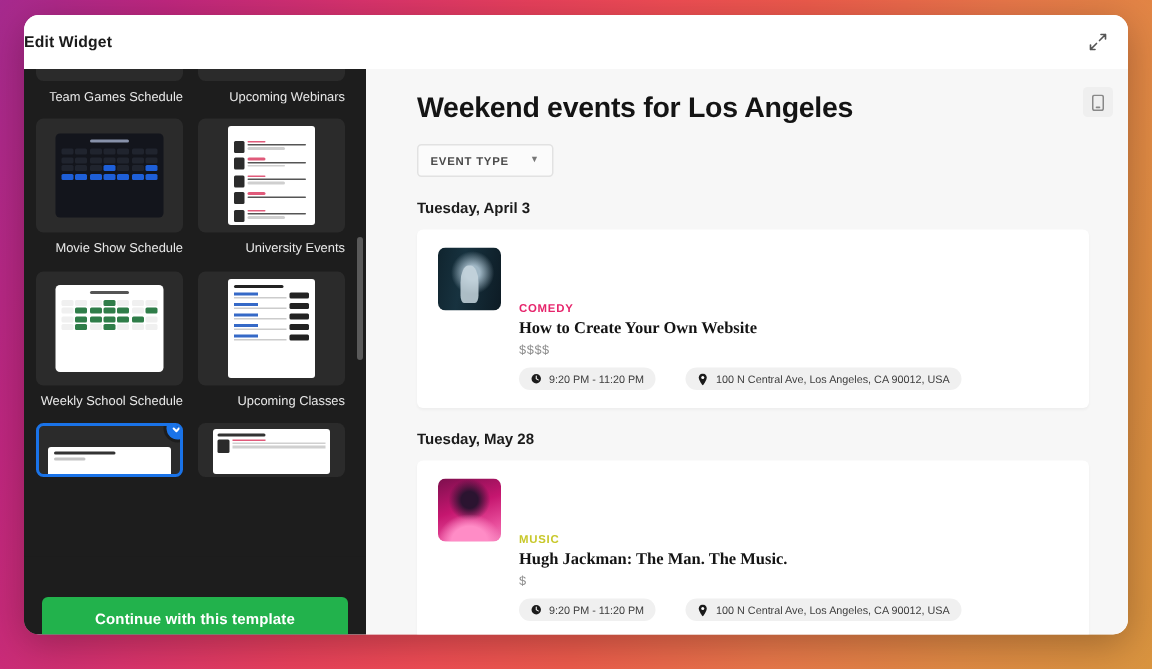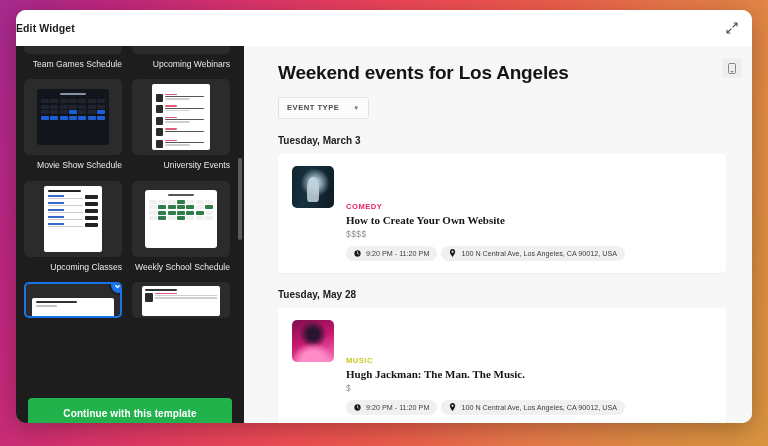--- a/index.html
+++ b/index.html
@@ -354,21 +354,21 @@
     color: #141414;
     margin-bottom: 3px;
     font-family: Liberation Serif, serif;
   }
   .event-price {
     font-size: 8.5px;
     color: #8d8d8d;
     letter-spacing: .4px;
     margin-bottom: 7px;
   }
-  .chips { display: flex; gap: 4px; flex-wrap: wrap; }
+  .chips { display: flex; gap: 20px; flex-wrap: wrap; }
   .chip {
     display: inline-flex;
     align-items: center;
     gap: 5px;
     height: 15px;
     padding: 0 8px;
     border-radius: 8px;
     background: #f0f0f0;
     font-size: 7.2px;
     color: #3d3d3d;
@@ -490,64 +490,20 @@
                       <i class="b"></i>
                     </div>
                   </div>
               </div>
             </div>
             <div class="tpl-label">University Events</div>
           </div>
 
           <div class="tpl-card">
             <div class="tpl-thumb">
-              <div class="mini-list">
-                <div class="hd"></div>
-                <div class="itm">
-                    <div class="lines">
-                      <i class="t"></i>
-                      <i></i>
-                    </div>
-                    <div class="btn"></div>
-                  </div>
-                <div class="itm">
-                    <div class="lines">
-                      <i class="t"></i>
-                      <i></i>
-                    </div>
-                    <div class="btn"></div>
-                  </div>
-                <div class="itm">
-                    <div class="lines">
-                      <i class="t"></i>
-                      <i></i>
-                    </div>
-                    <div class="btn"></div>
-                  </div>
-                <div class="itm">
-                    <div class="lines">
-                      <i class="t"></i>
-                      <i></i>
-                    </div>
-                    <div class="btn"></div>
-                  </div>
-                <div class="itm">
-                    <div class="lines">
-                      <i class="t"></i>
-                      <i></i>
-                    </div>
-                    <div class="btn"></div>
-                  </div>
-              </div>
-            </div>
-            <div class="tpl-label">Upcoming Classes</div>
-          </div>
-
-          <div class="tpl-card">
-            <div class="tpl-thumb">
               <div class="mini-cal">
                 <div class="ttl"></div>
                 <div class="grid">
                   <span></span>
                     <span></span>
                     <span></span>
                     <span class="g"></span>
                     <span></span>
                     <span></span>
                     <span></span>
@@ -569,20 +525,64 @@
                     <span class="g"></span>
                     <span></span>
                     <span class="g"></span>
                     <span></span>
                     <span></span>
                     <span></span>
                 </div>
               </div>
             </div>
             <div class="tpl-label">Weekly School Schedule</div>
+          </div>
+
+          <div class="tpl-card">
+            <div class="tpl-thumb">
+              <div class="mini-list">
+                <div class="hd"></div>
+                <div class="itm">
+                    <div class="lines">
+                      <i class="t"></i>
+                      <i></i>
+                    </div>
+                    <div class="btn"></div>
+                  </div>
+                <div class="itm">
+                    <div class="lines">
+                      <i class="t"></i>
+                      <i></i>
+                    </div>
+                    <div class="btn"></div>
+                  </div>
+                <div class="itm">
+                    <div class="lines">
+                      <i class="t"></i>
+                      <i></i>
+                    </div>
+                    <div class="btn"></div>
+                  </div>
+                <div class="itm">
+                    <div class="lines">
+                      <i class="t"></i>
+                      <i></i>
+                    </div>
+                    <div class="btn"></div>
+                  </div>
+                <div class="itm">
+                    <div class="lines">
+                      <i class="t"></i>
+                      <i></i>
+                    </div>
+                    <div class="btn"></div>
+                  </div>
+              </div>
+            </div>
+            <div class="tpl-label">Upcoming Classes</div>
           </div>
 
           <div class="tpl-card selected">
             <div class="tpl-thumb clipped-bottom">
               <div class="check-badge">
                 <svg width="9" height="9" viewBox="0 0 10 10" fill="none" stroke="#fff" stroke-width="1.5" stroke-linecap="round" stroke-linejoin="round">
                   <path d="M2 5.2L4 7.2L8 2.8"></path>
                 </svg>
               </div>
               <div class="mini-wide" style="margin-top:14px">
@@ -631,21 +631,21 @@
         </svg>
       </div>
 
       <div class="preview-title">Weekend events for Los Angeles</div>
 
       <div class="event-type-select">
         <span>EVENT TYPE</span>
         <span class="caret">▼</span>
       </div>
 
-      <div class="date-heading">Tuesday, March 3</div>
+      <div class="date-heading">Tuesday, April 3</div>
 
       <div class="event-card">
         <div class="event-thumb thumb-comedy"></div>
         <div class="event-body">
           <div class="event-cat" style="color:#e6246b">COMEDY</div>
           <div class="event-title">How to Create Your Own Website</div>
           <div class="event-price">$$$$</div>
           <div class="chips">
             <span class="chip">
               <span class="chip-icon">

